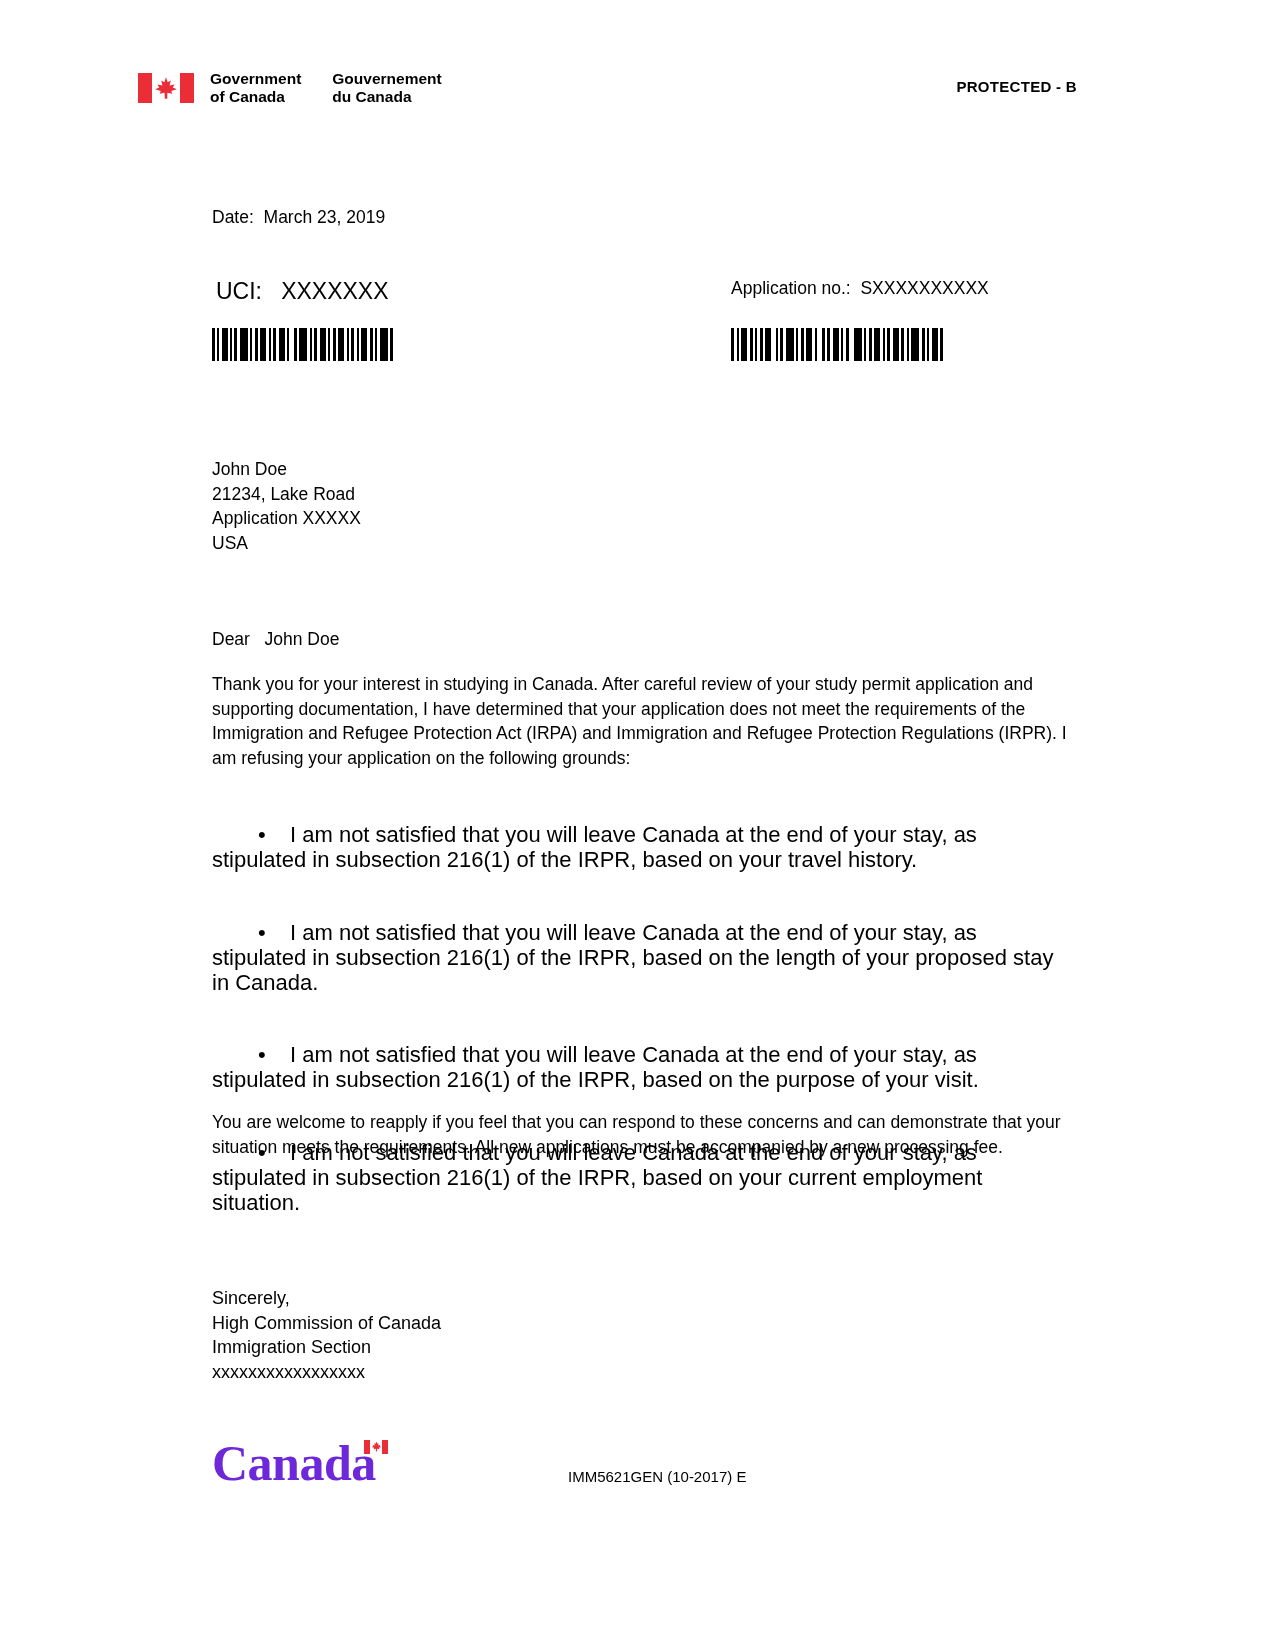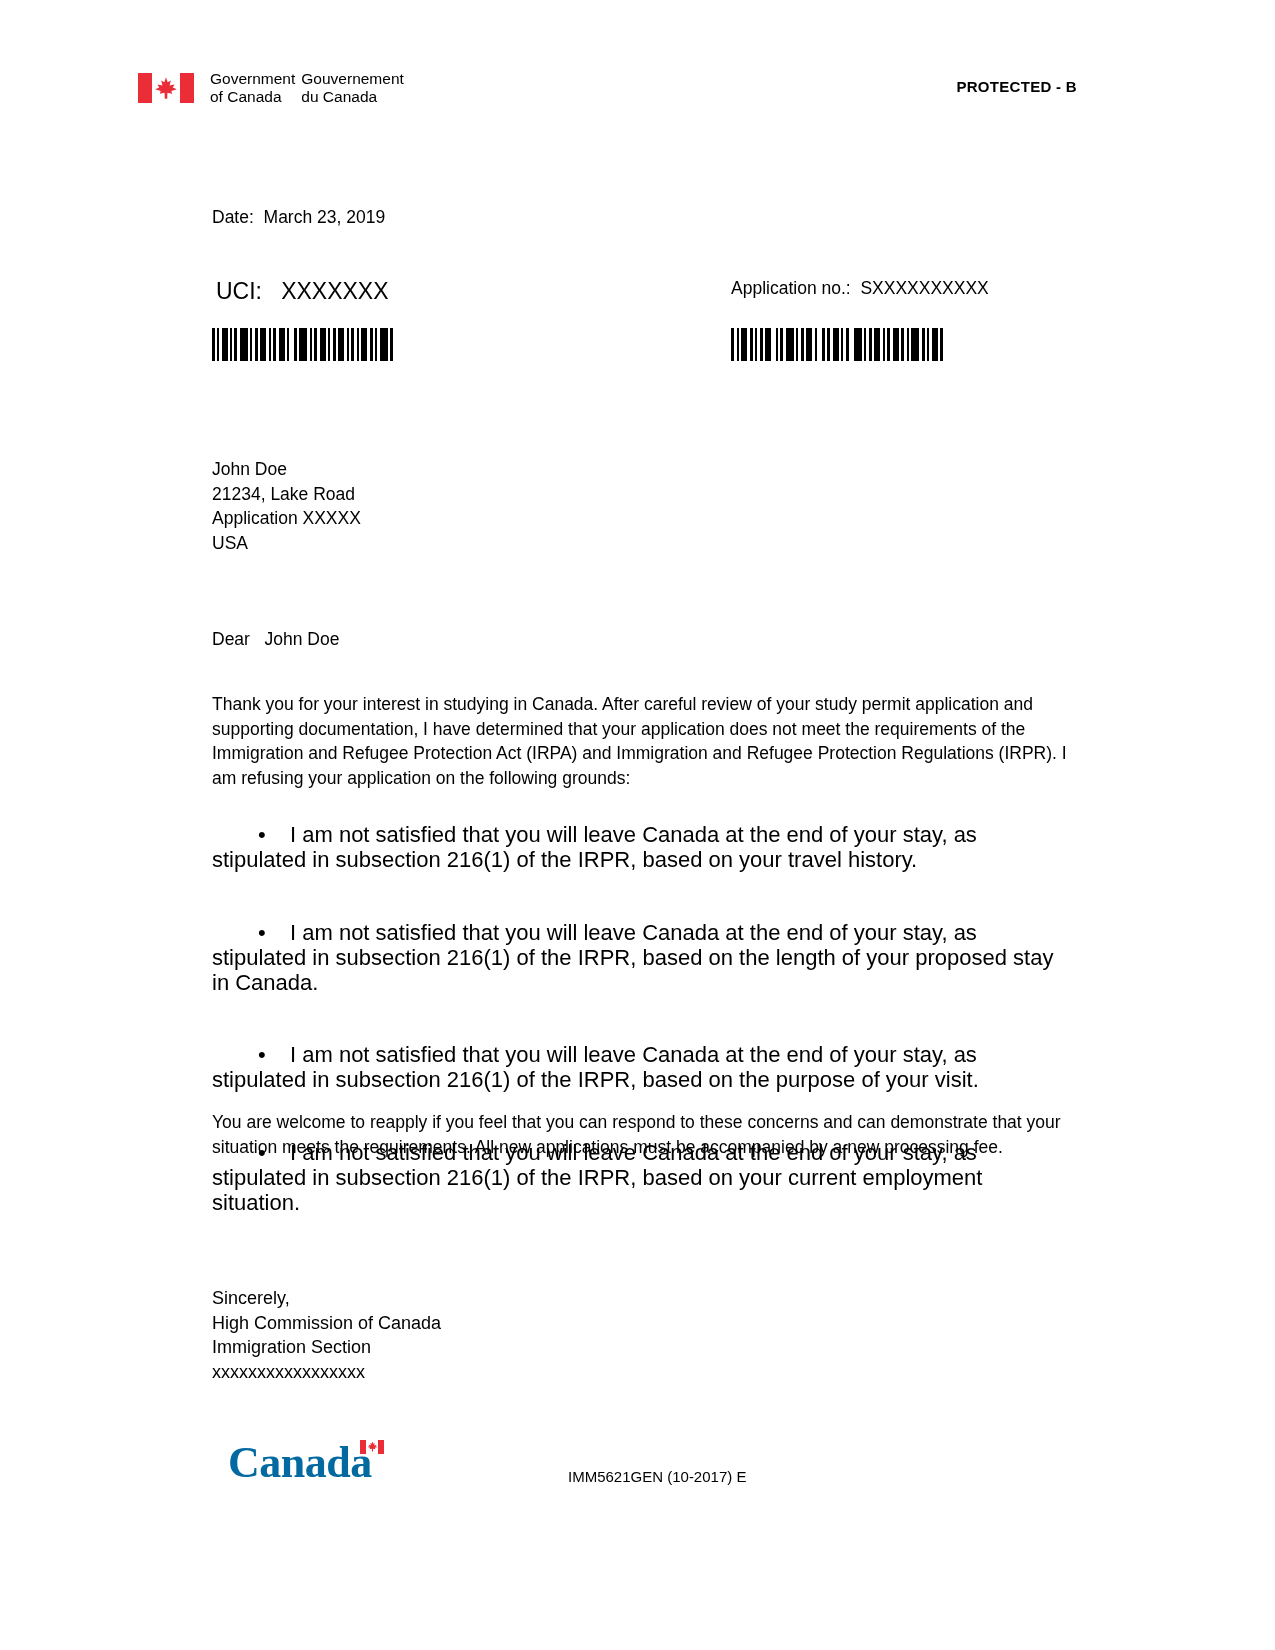--- a/index.html
+++ b/index.html
@@ -54,21 +54,22 @@
   .flag .leaf {
     position: absolute;
     left: 16px;
     top: 2px;
     width: 24px;
     height: 26px;
   }
   .gov-text {
     margin-left: 16px;
     display: flex;
-    gap: 6px;
+    gap: 31px;
+    font-weight: bold;
   }
   .gov-col {
     font-size: 15.5px;
     line-height: 17.5px;
     color: #000000;
     white-space: nowrap;
   }
   .protected {
     position: absolute;
     right: 198px;
@@ -162,21 +163,21 @@
   }
 
   .para {
     position: absolute;
     left: 0;
     width: 860px;
     font-size: 17.5px;
     line-height: 24.6px;
     text-align: left;
   }
-  .para-intro { top: 692px; }
+  .para-intro { top: 672px; }
 
   .bullets {
     position: absolute;
     top: 822px;
     left: 0;
     width: 860px;
   }
   .bullet {
     position: relative;
     font-size: 22px;
@@ -215,26 +216,25 @@
   }
   .canada-wordmark {
     position: absolute;
     left: 212px;
     top: 8px;
     display: flex;
     align-items: flex-start;
   }
   .canada-text {
     font-family: "Liberation Serif", serif;
-    font-size: 44px;
+    font-size: 50px;
     line-height: 50px;
     font-weight: bold;
     letter-spacing: -0.5px;
-    color: #0369a1;
-    margin-left: 16px;
+    color: #6d28d9;
   }
   .canada-flag {
     position: relative;
     width: 24px;
     height: 14px;
     margin-left: -12px;
     margin-top: 2px;
     flex: 0 0 auto;
   }
   .canada-flag .cb-l, .canada-flag .cb-r {

